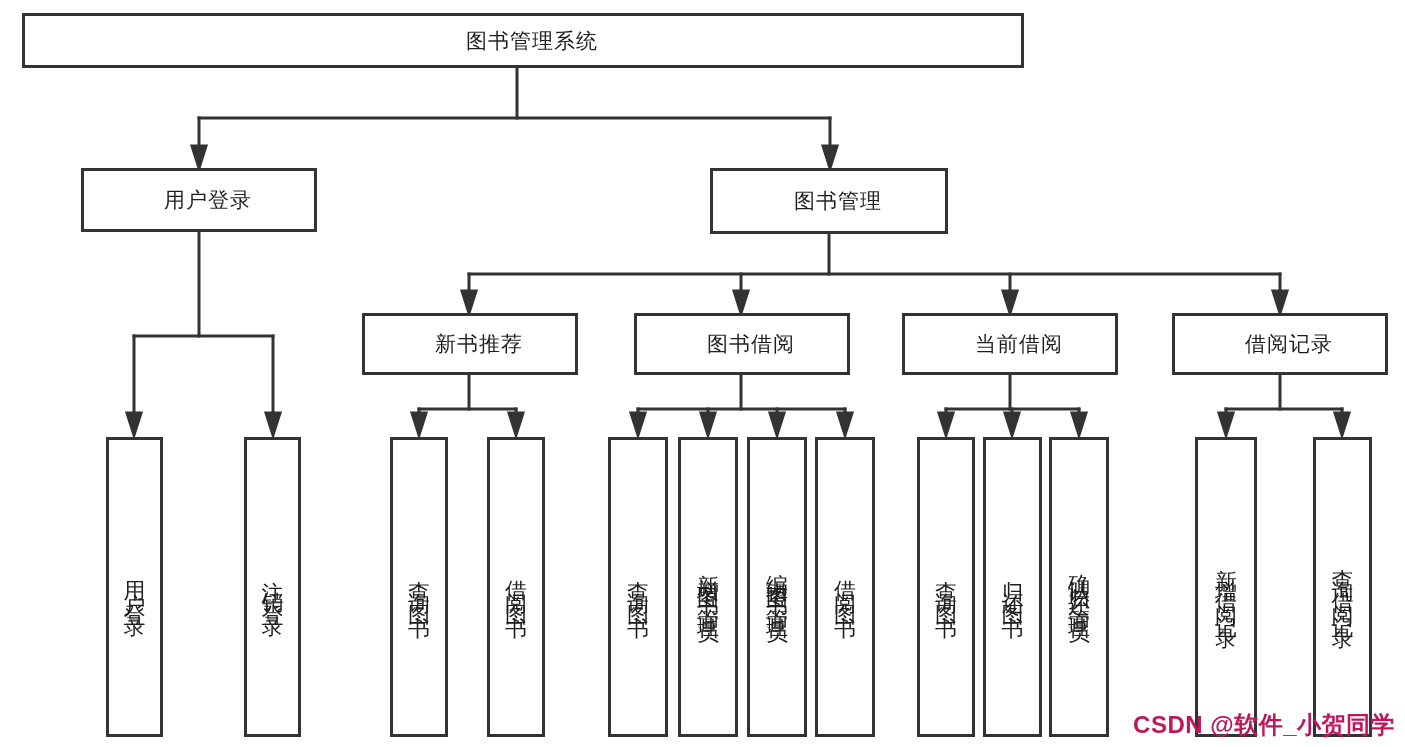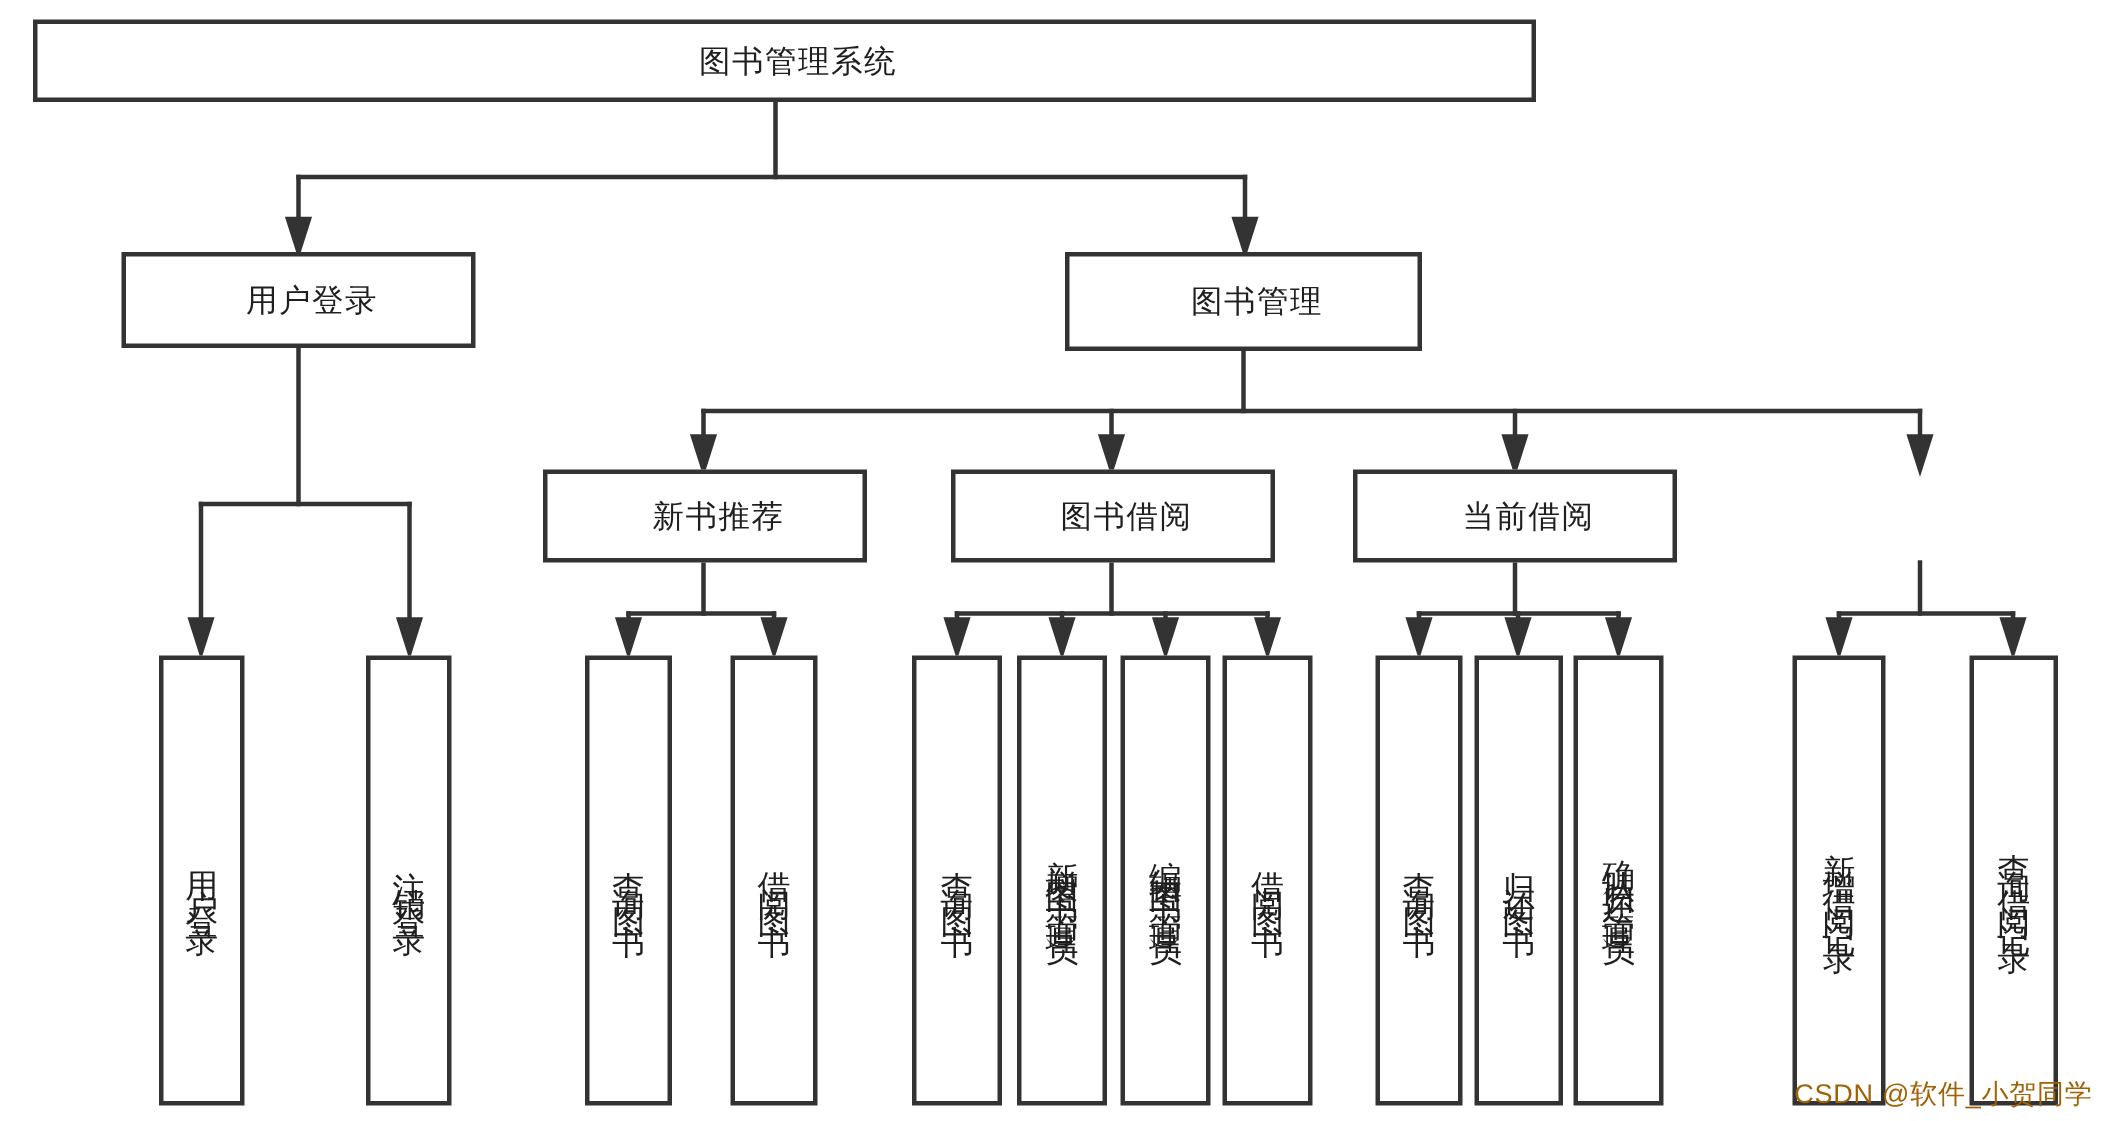--- a/index.html
+++ b/index.html
@@ -60,24 +60,25 @@
   .leaf.c4 { left: 815px;  width: 60px; }
   .leaf.d1 { left: 917px;  width: 58px; }
   .leaf.d2 { left: 983px;  width: 59px; }
   .leaf.d3 { left: 1049px; width: 60px; }
   .leaf.e1 { left: 1195px; width: 62px; }
   .leaf.e2 { left: 1313px; width: 59px; }
   .watermark {
     position: absolute;
     right: 10px;
     bottom: 6px;
-    color: #a16207;
-    font-size: 18px;
+    color: #be185d;
+    font-size: 24px;
     letter-spacing: 0.5px;
     z-index: 3;
+    font-weight: bold;
   }
 </style>
 </head>
 <body>
 
 <div class="stage">
 
   <svg class="wires" viewBox="0 0 1405 747" xmlns="http://www.w3.org/2000/svg">
     <g stroke="#333333" stroke-width="3" fill="#333333" stroke-linecap="square">
 
@@ -169,20 +170,23 @@
 
   <div class="node n2b h">
     <span>图书管理</span>
   </div>
   <div class="node n3 n3b h">
     <span>图书借阅</span>
   </div>
   <div class="node n3 n3c h">
     <span>当前借阅</span>
   </div>
+  <div class="node n3 n3d h">
+    <span>借阅记录</span>
+  </div>
 
   <div class="node leaf a1">
     <span class="vtxt">用户登录</span>
   </div>
   <div class="node leaf a2">
     <span class="vtxt">注销登录</span>
   </div>
 
   <div class="node leaf b1">
     <span class="vtxt">查询图书</span>

